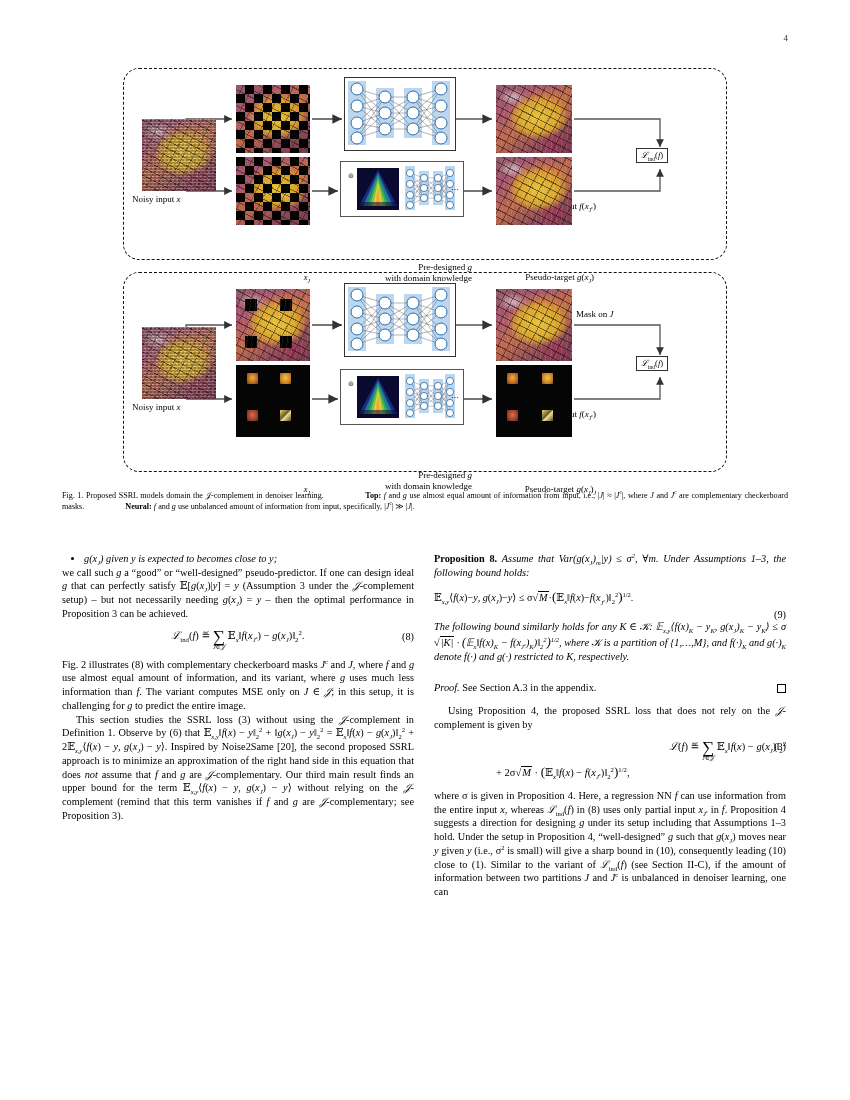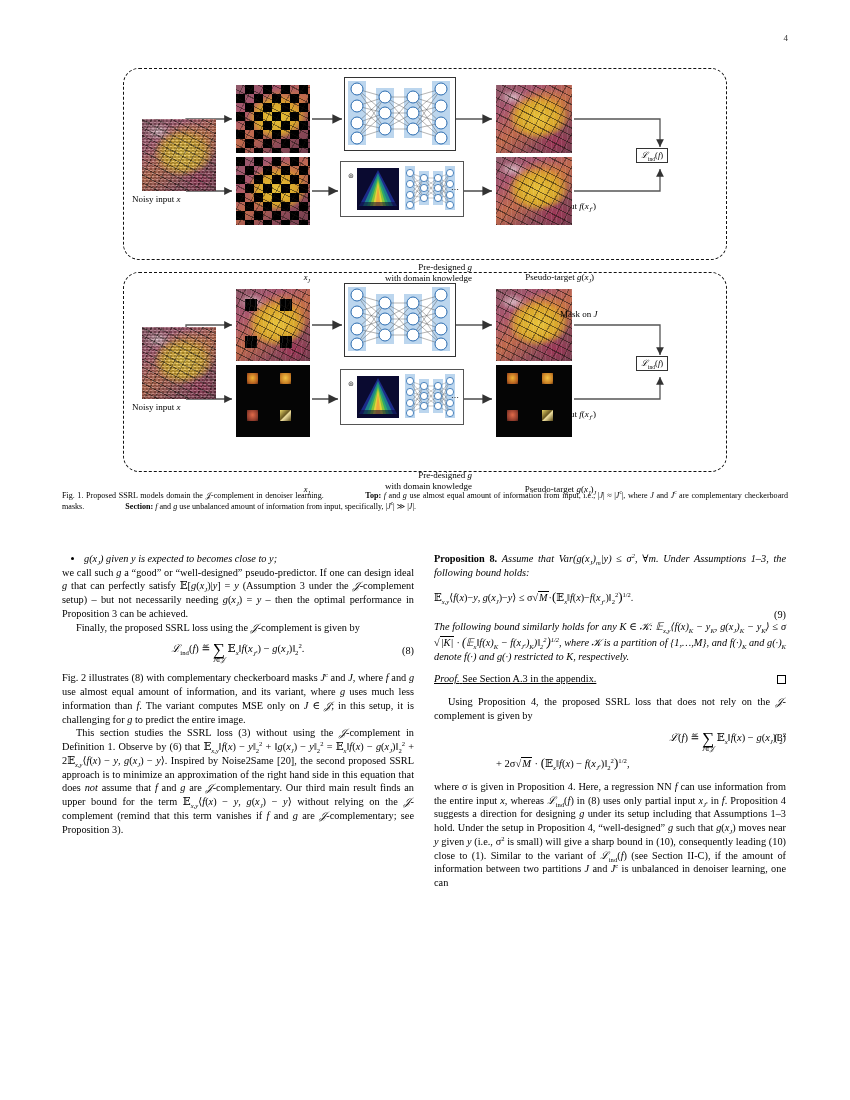--- a/index.html
+++ b/index.html
@@ -508,21 +508,21 @@
         Pre-designed <span class="mi">g</span><br>with domain knowledge
       </div>
 
       <div class="imgbox" style="left:372px; top:16px; width:76px; height:72px;">
         <div class="natimg" style="width:76px;height:72px;"></div>
       </div>
       <div class="cap" style="left:348px; top:92px; width:124px; font-size:9px;">
         Predicted output <span class="mi">f</span>(<span class="mi">x</span><sub><span class="mi">J</span><sup>c</sup></sub>)
       </div>
 
-      <div class="label" style="left:436px; top:36px; font-size:9px;">
+      <div class="label" style="left:452px; top:36px; font-size:9px;">
         Mask on <span class="mi">J</span>
       </div>
 
       <div class="imgbox" style="left:372px; top:92px; width:76px; height:72px;">
         <div class="sparsemask" style="width:76px;height:72px;">
           <div class="cell" style="left:11px; top:8px; width:11px; height:11px;"></div>
           <div class="cell c2" style="left:46px; top:8px; width:11px; height:11px;"></div>
           <div class="cell c3" style="left:11px; top:45px; width:11px; height:11px;"></div>
           <div class="cell c4" style="left:46px; top:45px; width:11px; height:11px;"></div>
         </div>
@@ -535,35 +535,34 @@
         <span class="cal">ℒ</span><sub>ind</sub>(<span class="mi">f</span>)
       </div>
     </div>
   </div>
 
   <div class="figcaption">
     <span>Fig. 1.</span>
     <span>Proposed SSRL models domain the 𝒥-complement in denoiser learning.</span>
     <span class="lbl">Top:</span>
     <span><span class="mi">f</span> and <span class="mi">g</span> use almost equal amount of information from input, i.e., |<span class="mi">J</span>| ≈ |<span class="mi">J</span><sup>c</sup>|, where <span class="mi">J</span> and <span class="mi">J</span><sup>c</sup> are complementary checkerboard masks.</span>
-    <span class="lbl">Section:</span>
+    <span class="lbl">Neural:</span>
     <span><span class="mi">f</span> and <span class="mi">g</span> use unbalanced amount of information from input, specifically, |<span class="mi">J</span><sup>c</sup>| ≫ |<span class="mi">J</span>|.</span>
   </div>
 
   <div class="col left">
 
     <ul>
       <li>
         <span class="it"><span class="mi">g</span>(<span class="mi">x</span><sub><span class="mi">J</span></sub>) given <span class="mi">y</span> is expected to becomes close to <span class="mi">y</span>;</span>
       </li>
     </ul>
 
     <p class="noind">we call such <span class="mi">g</span> a “good” or “well-designed” pseudo-predictor. If one can design ideal <span class="mi">g</span> that can perfectly satisfy 𝔼[<span class="mi">g</span>(<span class="mi">x</span><sub><span class="mi">J</span></sub>)|<span class="mi">y</span>] = <span class="mi">y</span> (Assumption 3 under the <span class="cal">𝒥</span>-complement setup) – but not necessarily needing <span class="mi">g</span>(<span class="mi">x</span><sub><span class="mi">J</span></sub>) = <span class="mi">y</span> – then the optimal performance in Proposition 3 can be achieved.</p>
 
-    <p>Finally, the proposed SSRL loss using the <span class="cal">𝒥</span>-complement is given by</p>
 
     <div class="eq">
       <span style="display:inline-block; position:relative;">
         <span class="cal">ℒ</span><sub>ind</sub>(<span class="mi">f</span>) ≝
         <span style="display:inline-block; vertical-align:-3px; position:relative;">
           <span style="font-size:17px; line-height:0.8;">∑</span>
           <span style="position:absolute; left:50%; transform:translateX(-50%); top:13px; font-size:6.3px; white-space:nowrap;"><span class="mi">J</span>∈<span class="cal">𝒥</span></span>
         </span>
         𝔼<sub><span class="mi">x</span></sub>‖<span class="mi">f</span>(<span class="mi">x</span><sub><span class="mi">J</span><sup>c</sup></sub>) − <span class="mi">g</span>(<span class="mi">x</span><sub><span class="mi">J</span></sub>)‖<sub>2</sub><sup>2</sup>.
       </span>
@@ -583,21 +582,21 @@
     <div class="eq" style="text-align:left; margin:9px 0 2px 0; font-size:10.2px;">
       𝔼<sub><span class="mi">x</span>,<span class="mi">y</span></sub>⟨<span class="mi">f</span>(<span class="mi">x</span>)−<span class="mi">y</span>, <span class="mi">g</span>(<span class="mi">x</span><sub><span class="mi">J</span></sub>)−<span class="mi">y</span>⟩ ≤ σ<span style="display:inline-block;">√<span class="sqrt"><span class="mi">M</span></span></span>·<span style="font-size:13px;">(</span>𝔼<sub><span class="mi">x</span></sub>‖<span class="mi">f</span>(<span class="mi">x</span>)−<span class="mi">f</span>(<span class="mi">x</span><sub><span class="mi">J</span><sup>c</sup></sub>)‖<sub>2</sub><sup>2</sup><span style="font-size:13px;">)</span><sup>1/2</sup>.
     </div>
     <div style="position:relative; height:12px;">
       <span style="position:absolute; right:0; top:0; font-size:10.3px;">(9)</span>
     </div>
 
     <p class="noind it">The following bound similarly holds for any <span class="mi">K</span> ∈ <span class="cal">𝒦</span>:
     𝔼<sub><span class="mi">x</span>,<span class="mi">y</span></sub>⟨<span class="mi">f</span>(<span class="mi">x</span>)<sub><span class="mi">K</span></sub> − <span class="mi">y</span><sub><span class="mi">K</span></sub>, <span class="mi">g</span>(<span class="mi">x</span><sub><span class="mi">J</span></sub>)<sub><span class="mi">K</span></sub> − <span class="mi">y</span><sub><span class="mi">K</span></sub>⟩ ≤ σ<span style="display:inline-block;">√<span class="sqrt">|<span class="mi">K</span>|</span></span> · <span style="font-size:12px;">(</span>𝔼<sub><span class="mi">x</span></sub>‖<span class="mi">f</span>(<span class="mi">x</span>)<sub><span class="mi">K</span></sub> − <span class="mi">f</span>(<span class="mi">x</span><sub><span class="mi">J</span><sup>c</sup></sub>)<sub><span class="mi">K</span></sub>)‖<sub>2</sub><sup>2</sup><span style="font-size:12px;">)</span><sup>1/2</sup>, where <span class="cal">𝒦</span> is a partition of {1,…,<span class="mi">M</span>}, and <span class="mi">f</span>(·)<sub><span class="mi">K</span></sub> and <span class="mi">g</span>(·)<sub><span class="mi">K</span></sub> denote <span class="mi">f</span>(·) and <span class="mi">g</span>(·) restricted to <span class="mi">K</span>, respectively.</p>
 
-    <p class="noind" style="margin-top:9px;text-decoration:underline;">
+    <p class="noind" style="margin-top:18px;">
       <span class="qed"></span>
       <span class="it">Proof.</span>
       <span>See Section A.3 in the appendix.</span>
     </p>
 
     <p style="margin-top:9px;">Using Proposition 4, the proposed SSRL loss that does not rely on the <span class="cal">𝒥</span>-complement is given by</p>
 
     <div class="eq" style="text-align:right; margin:8px 0 0 0;">
       <span style="display:inline-block; margin-left:14px;">
         <span class="cal">ℒ</span>(<span class="mi">f</span>) ≝

